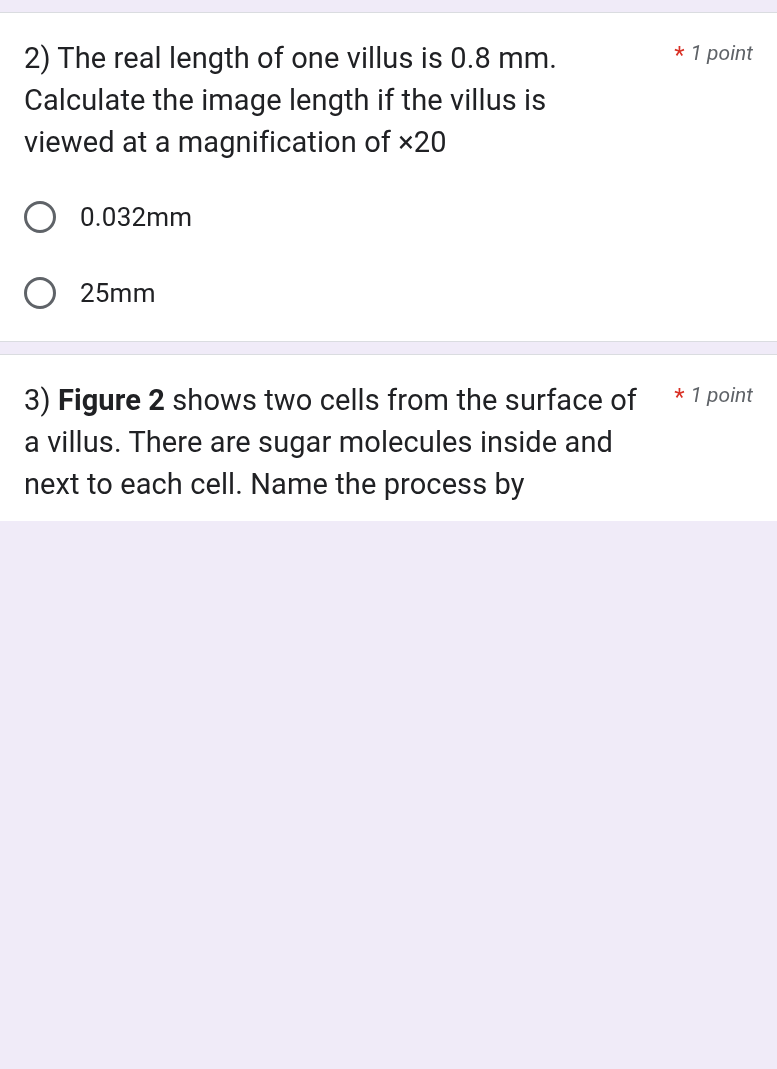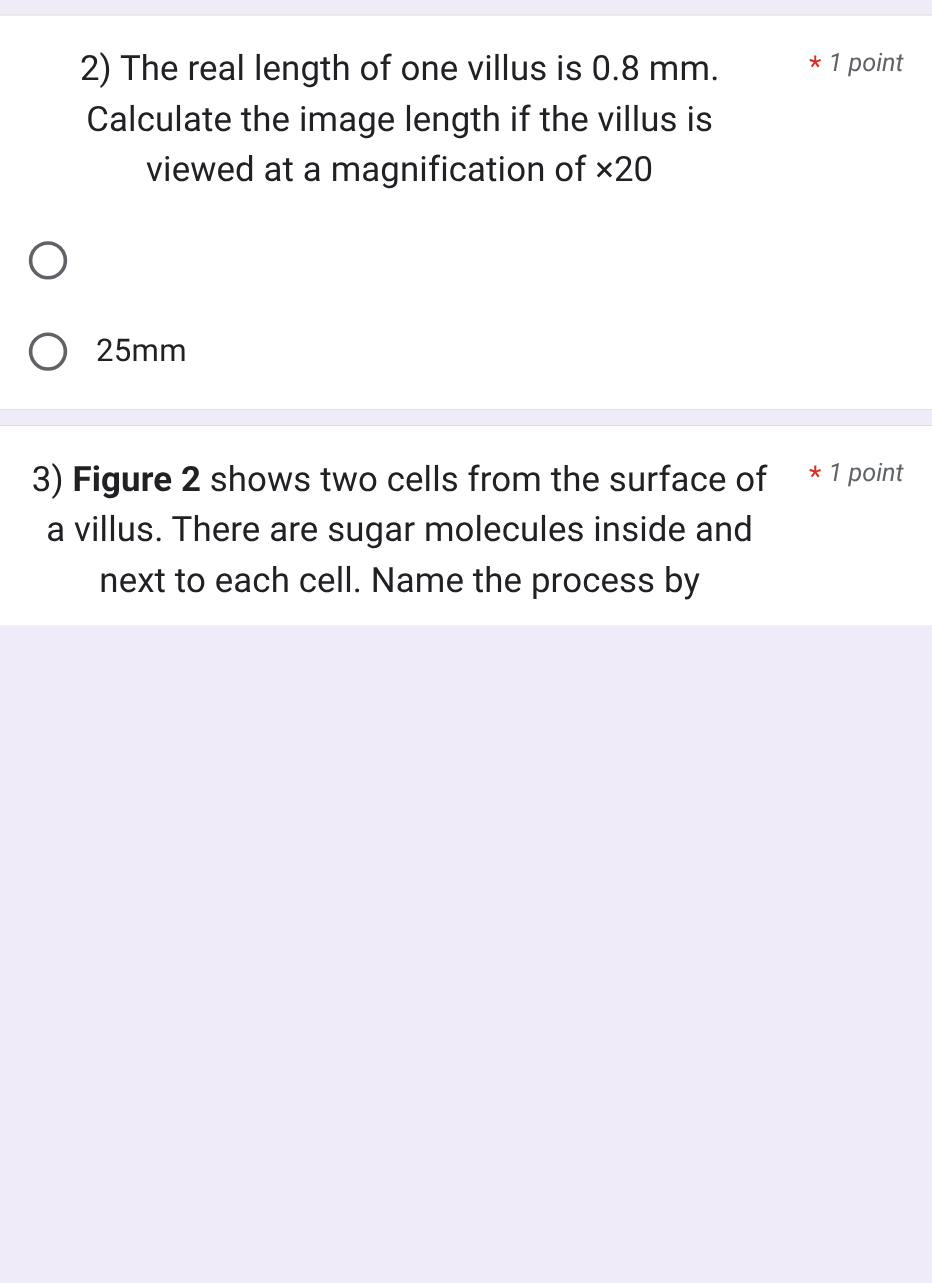--- a/index.html
+++ b/index.html
@@ -19,21 +19,20 @@
       padding: 24px 24px 32px 24px;
       margin-bottom: 12px;
     }
     .card:first-child {
       margin-top: 0;
     }
     .question-header {
       display: flex;
       align-items: flex-start;
       gap: 32px;
-      text-align: center;
     }
     .question-text {
       font-size: 29px;
       line-height: 1.45;
       color: #202124;
       letter-spacing: 0.1px;
       flex: 1;
     }
     .points-wrap {
       white-space: nowrap;
@@ -91,20 +90,21 @@
 <div class="card">
   <div class="question-header">
     <div class="question-text">2) The real length of one villus is 0.8 mm. Calculate the image length if the villus is viewed at a magnification of ×20</div>
     <div class="points-wrap">
       <span class="required-star">*</span><span class="points-text">1 point</span>
     </div>
   </div>
   <div class="options">
     <div class="option-row">
       <div class="radio"></div>
+      <div class="option-label">0.032mm</div>
     </div>
     <div class="option-row">
       <div class="radio"></div>
       <div class="option-label">25mm</div>
     </div>
   </div>
 </div>
 
 <div class="card" style="border-bottom:none;padding-bottom:16px;">
   <div class="question-header">

